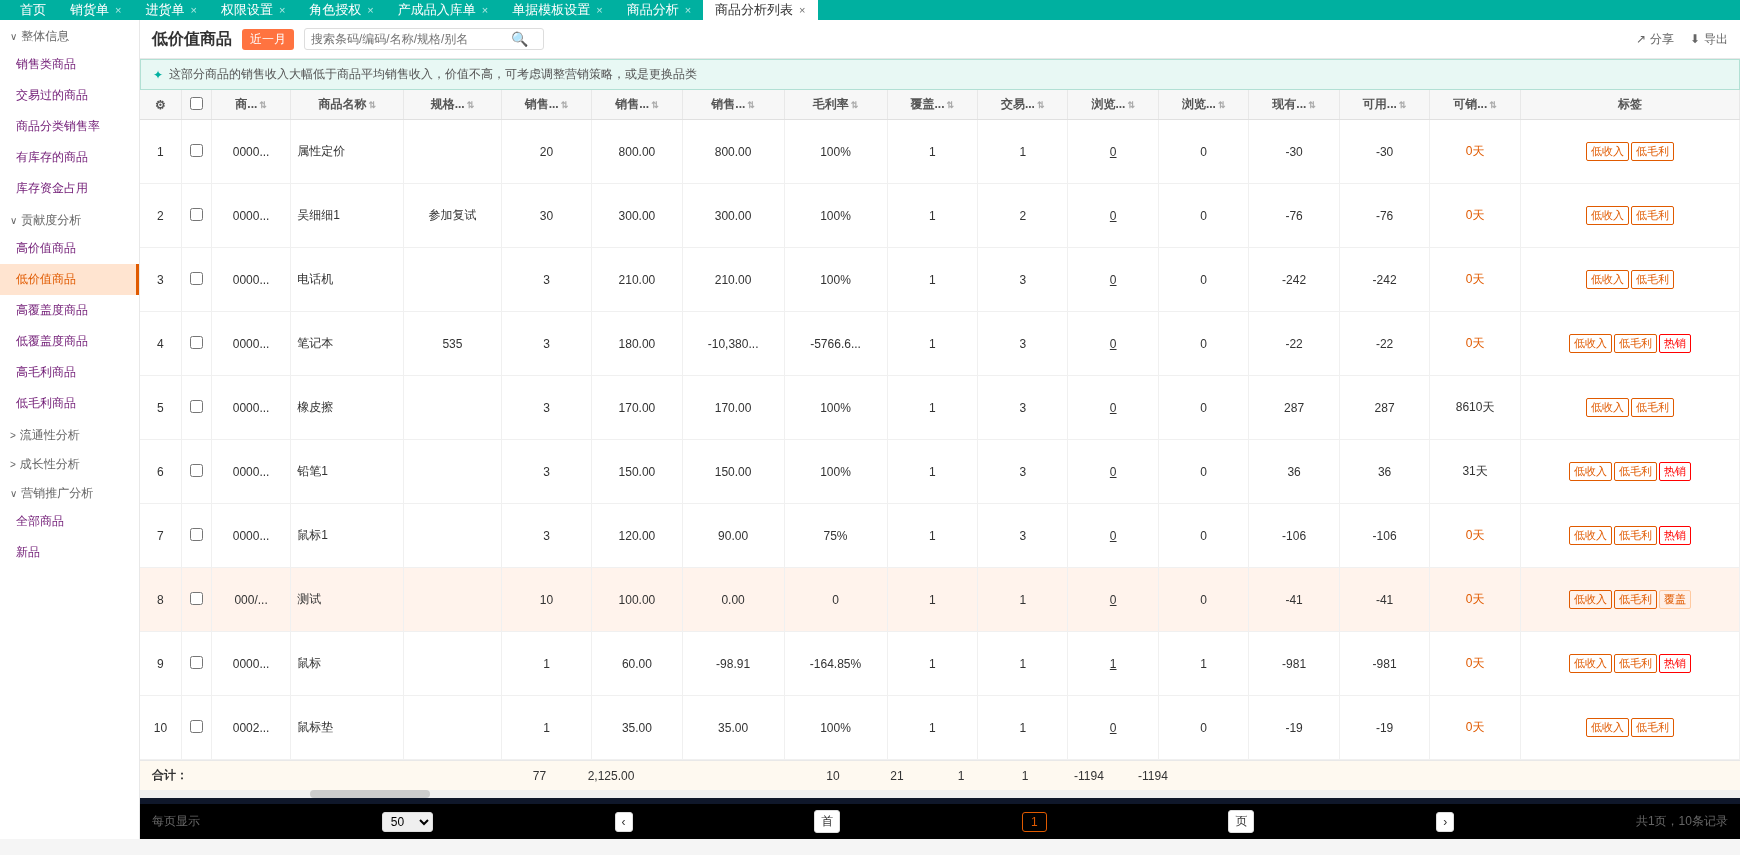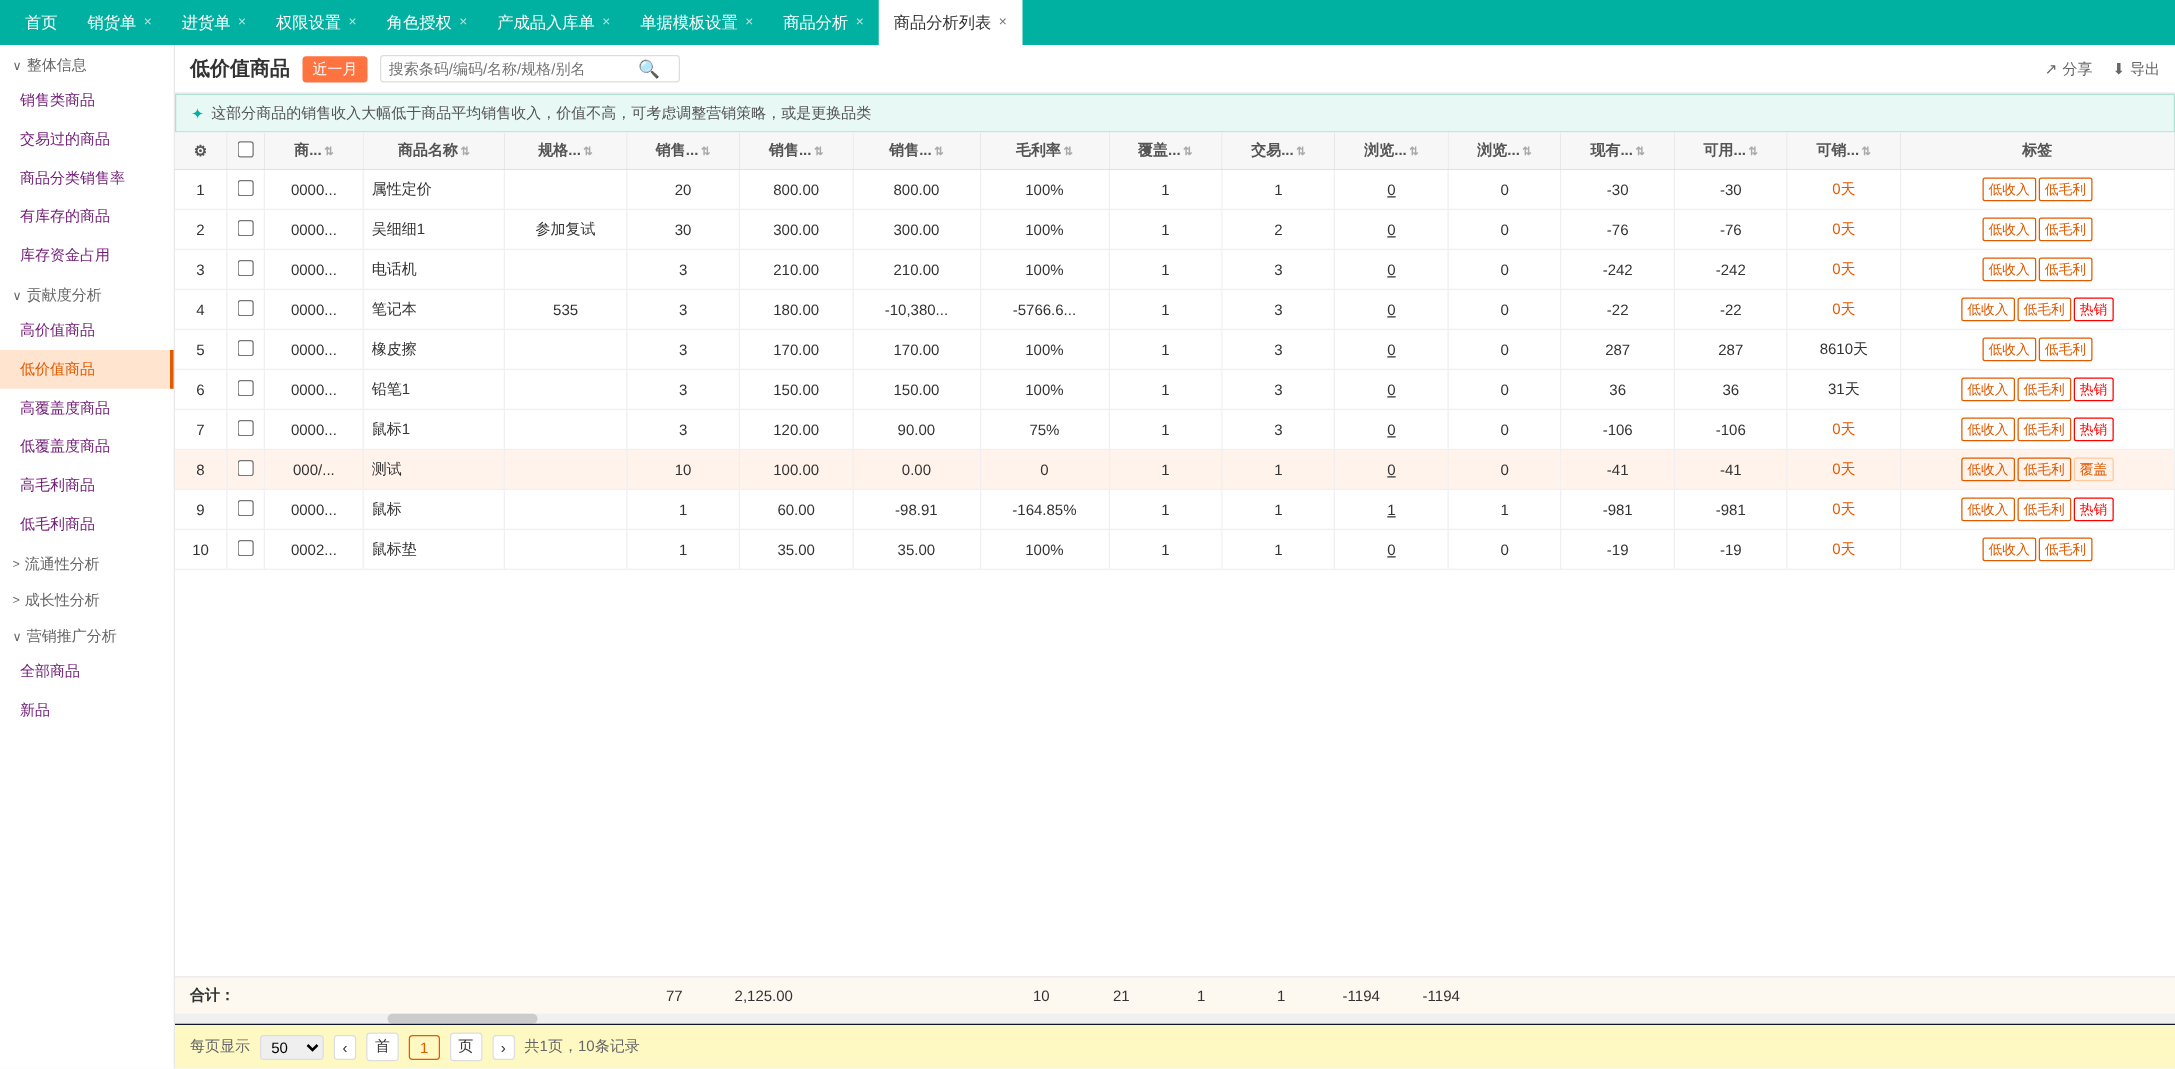--- a/index.html
+++ b/index.html
@@ -1,21 +1,21 @@
 <!DOCTYPE html>
 <html><head>
   <meta charset="utf-8">
   <style>
     * { box-sizing: border-box; margin: 0; padding: 0; }
     body { font-family: 'Microsoft YaHei', Arial, sans-serif; font-size: 12px; background: #f5f5f5; color: #333; overflow: hidden; }
 
     
     .top-nav {
       background: #00b0a0;
-      height: 36px;
+      height: 20px;
       display: flex;
       align-items: center;
       padding: 0 0 0 8px;
       color: #fff;
       flex-shrink: 0;
     }
     .top-nav .nav-item {
       padding: 0 12px;
       height: 36px;
       display: flex;
@@ -174,21 +174,21 @@
       text-align: center;
       border-right: 1px solid #f0f0f0;
       white-space: nowrap;
     }
     tbody td.text-left { text-align: left; }
     .tag {
       display: inline-block;
       padding: 1px 4px;
       border-radius: 2px;
       font-size: 11px;
-      margin: 0 1px;
+      margin: 16px 1px;
     }
     .tag-orange { color: #e05a00; border: 1px solid #e05a00; }
     .tag-red { color: #f00; border: 1px solid #f00; }
     .tag-pink { color: #e05a00; background: #fff0e8; border: 1px solid #ffc9a0; }
     .orange-text { color: #e05a00; text-align: center; }
     .underline { text-decoration: underline; }
     .checkbox-cell { width: 30px; }
 
     
     .footer-bar {
@@ -207,26 +207,26 @@
       gap: 4px;
       flex: 1;
     }
     .footer-cell {
       text-align: center;
       padding: 0 6px;
     }
 
     
     .pagination-bar {
-      background: #fef9c3;
-      border-top: 1px solid #0f172a;
+      background: #000000;
+      border-top: 6px solid #0f172a;
       padding: 6px 12px;
       display: flex;
       align-items: center;
-      justify-content: flex-start;
+      justify-content: space-between;
       gap: 8px;
       font-size: 12px;
       color: #666;
       flex-shrink: 0;
     }
     .pagination-bar select {
       border: 1px solid #ddd;
       border-radius: 3px;
       padding: 1px 4px;
       font-size: 12px;

